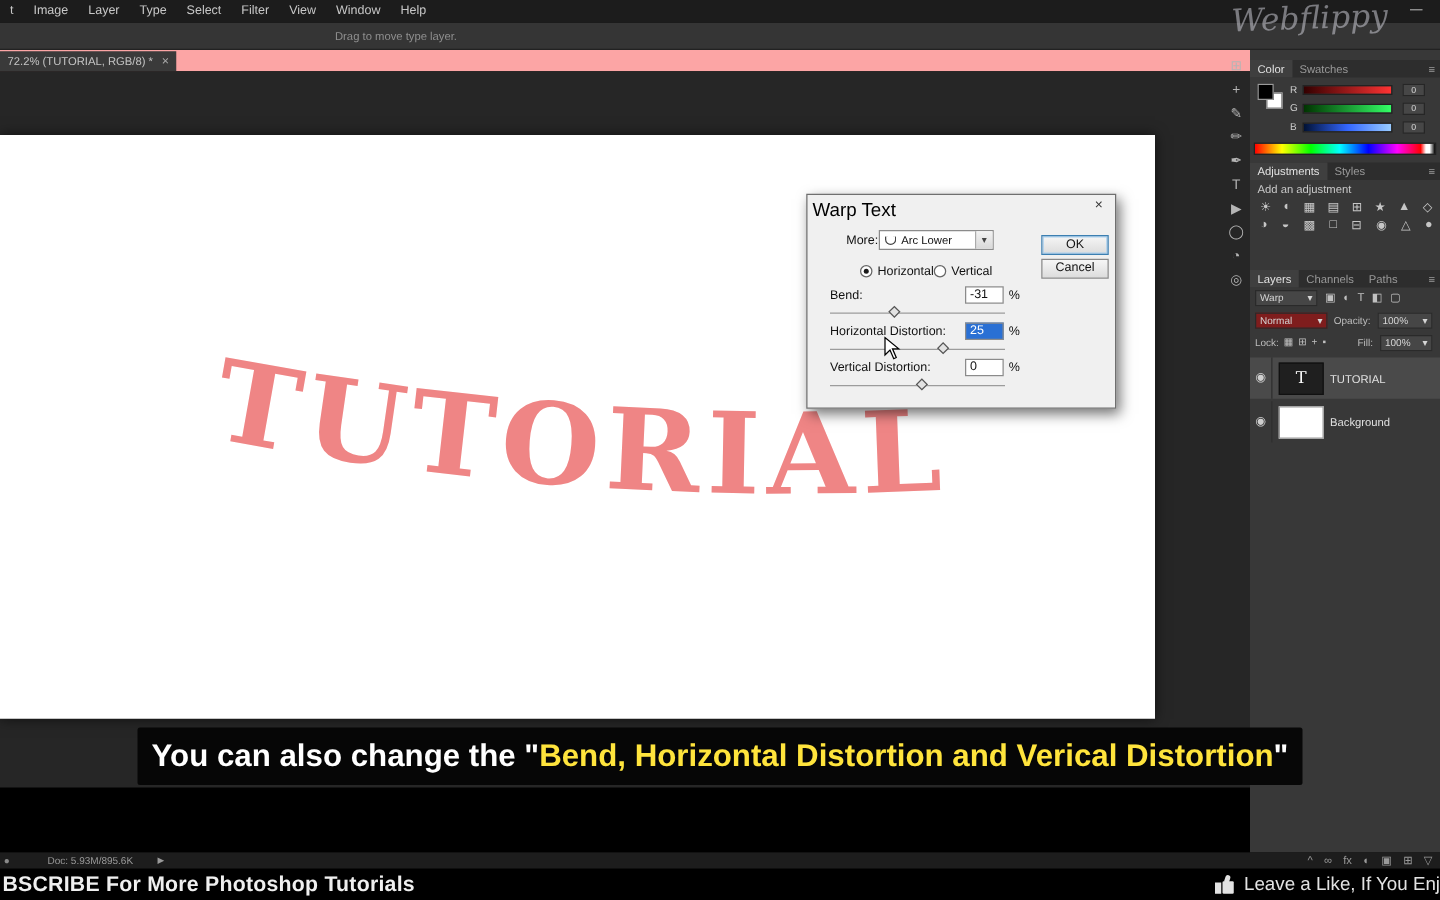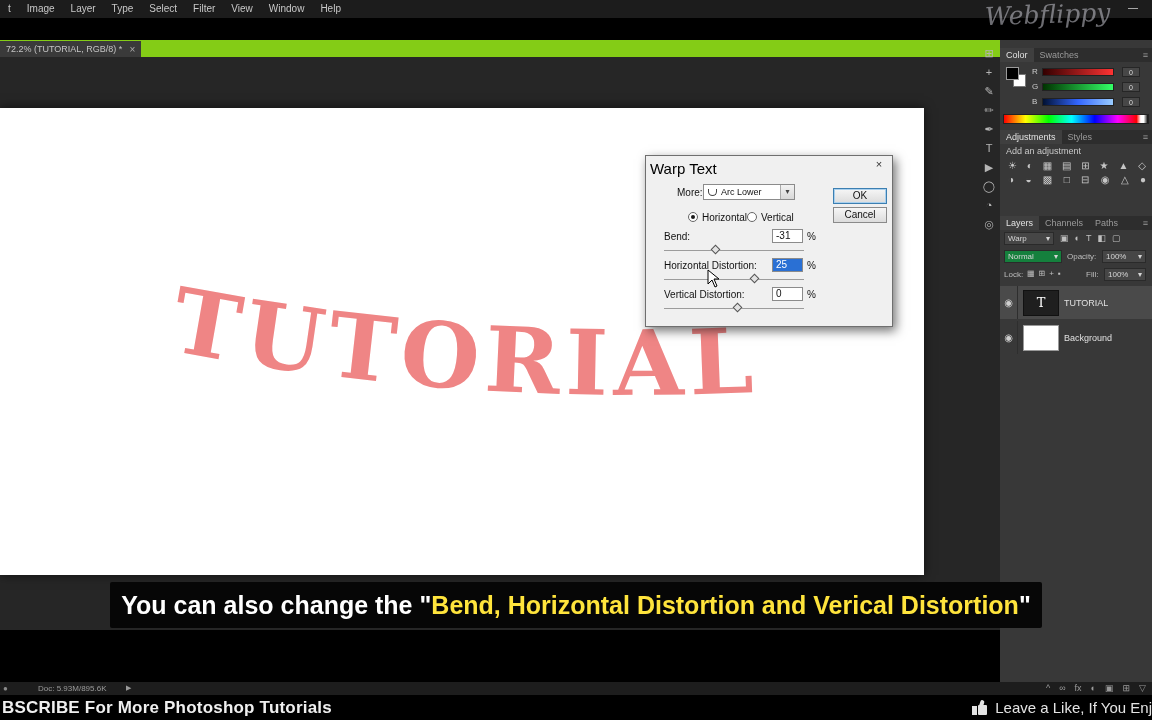--- a/index.html
+++ b/index.html
@@ -6,21 +6,21 @@
   body { background:#000; font-family:"Liberation Sans",sans-serif; }
   .stage { position:relative; width:1152px; height:720px; background:#000; overflow:hidden; }
   .abs { position:absolute; }
 
   
   .menubar { left:0; top:0; width:1152px; height:18px; background:#1c1c1c; display:flex; align-items:center; z-index:5;}
   .menu-item { color:#c8c8c8; font-size:10px; padding:0 8px; line-height:18px; cursor:default;}
   .win-min { position:absolute; right:14px; top:2px; color:#cfcfcf; font-size:10px;}
   .optionsbar { left:0; top:18px; width:1152px; height:22px; background:#353535; border-bottom:1px solid #222;}
   .options-hint { position:absolute; left:268px; top:6px; font-size:9px; color:#8f8f8f;}
-  .tabbar { left:0; top:40px; width:1000px; height:17px; background:#84cc16;}
+  .tabbar { left:0; top:40px; width:1000px; height:17px; background:#fca5a5;}
   .doc-tab { position:absolute; left:0; top:1px; height:16px; background:#3a3a3a; color:#c4c4c4; font-size:9px;
              display:flex; align-items:center; padding:0 6px; gap:7px;}
   .doc-tab .close { color:#aaa; font-size:10px; }
 
   
   .canvas { left:0; top:57px; width:1000px; height:625px; background:#262626; }
   .doc { position:absolute; left:0; top:51px; width:924px; height:467px; background:#ffffff; box-shadow:0 0 10px rgba(0,0,0,.6); }
   .black-lower { position:absolute; left:0; top:573px; width:1000px; height:52px; background:#000; }
 
   
@@ -45,21 +45,21 @@
               color:#ddd; font-size:7px; text-align:center; line-height:9px;}
   .ramp { position:absolute; left:3px; top:74px; width:146px; height:10px; border:1px solid #222;
           background:linear-gradient(90deg,#f00 0%,#ff0 15%,#0f0 31%,#0ff 47%,#00f 63%,#f0f 79%,#f00 92%,#fff 95%,#fff 97%,#000 100%);}
   .add-adj { position:absolute; left:6px; top:106px; font-size:9px; color:#c9c9c9;}
   .adj-row { position:absolute; left:4px; width:146px; display:flex; justify-content:space-between; padding:0 4px;}
   .adj-row .icon { color:#c6c6c6; font-size:10px; }
   .kind-box { position:absolute; left:4px; top:192px; width:50px; height:13px; background:#464646; border:1px solid #2a2a2a;
               color:#d5d5d5; font-size:8px; line-height:11px; padding:0 3px; display:flex; justify-content:space-between;}
   .filter-icons { position:absolute; left:60px; top:193px; display:flex; gap:6px;}
   .filter-icons .icon { color:#c0c0c0; font-size:9px;}
-  .blend-box { position:absolute; left:4px; top:210px; width:58px; height:13px; background:#15803d; border:1px solid #2a2a2a;
+  .blend-box { position:absolute; left:4px; top:210px; width:58px; height:13px; background:#7f1d1d; border:1px solid #2a2a2a;
                color:#d5d5d5; font-size:8px; line-height:11px; padding:0 3px; display:flex; justify-content:space-between;}
   .op-label { position:absolute; left:67px; top:212px; font-size:8px; color:#bdbdbd;}
   .op-value { position:absolute; left:102px; top:210px; width:44px; height:13px; background:#464646; border:1px solid #2a2a2a;
               color:#d5d5d5; font-size:8px; line-height:11px; padding:0 3px; display:flex; justify-content:space-between;}
   .lock-label { position:absolute; left:4px; top:230px; font-size:8px; color:#bdbdbd;}
   .lock-icons { position:absolute; left:27px; top:229px; display:flex; gap:4px;}
   .lock-icons .icon { color:#c0c0c0; font-size:8px;}
   .fill-label { position:absolute; left:86px; top:230px; font-size:8px; color:#bdbdbd;}
   .fill-value { position:absolute; left:104px; top:228px; width:42px; height:13px; background:#464646; border:1px solid #2a2a2a;
                 color:#d5d5d5; font-size:8px; line-height:11px; padding:0 3px; display:flex; justify-content:space-between;}
@@ -136,20 +136,23 @@
         <span class="menu-item">Type</span>
         <span class="menu-item">Select</span>
         <span class="menu-item">Filter</span>
         <span class="menu-item">View</span>
         <span class="menu-item">Window</span>
         <span class="menu-item">Help</span>
       </div>
     <span class="win-min">—</span>
   </div>
 
+  <div class="abs optionsbar">
+    <span class="options-hint">Drag to move type layer.</span>
+  </div>
 
   <div class="abs tabbar">
     <div class="doc-tab">
       <span>72.2% (TUTORIAL, RGB/8) *</span>
       <span class="close">×</span>
     </div>
   </div>
 
   <div class="abs canvas">
     <div class="doc">

